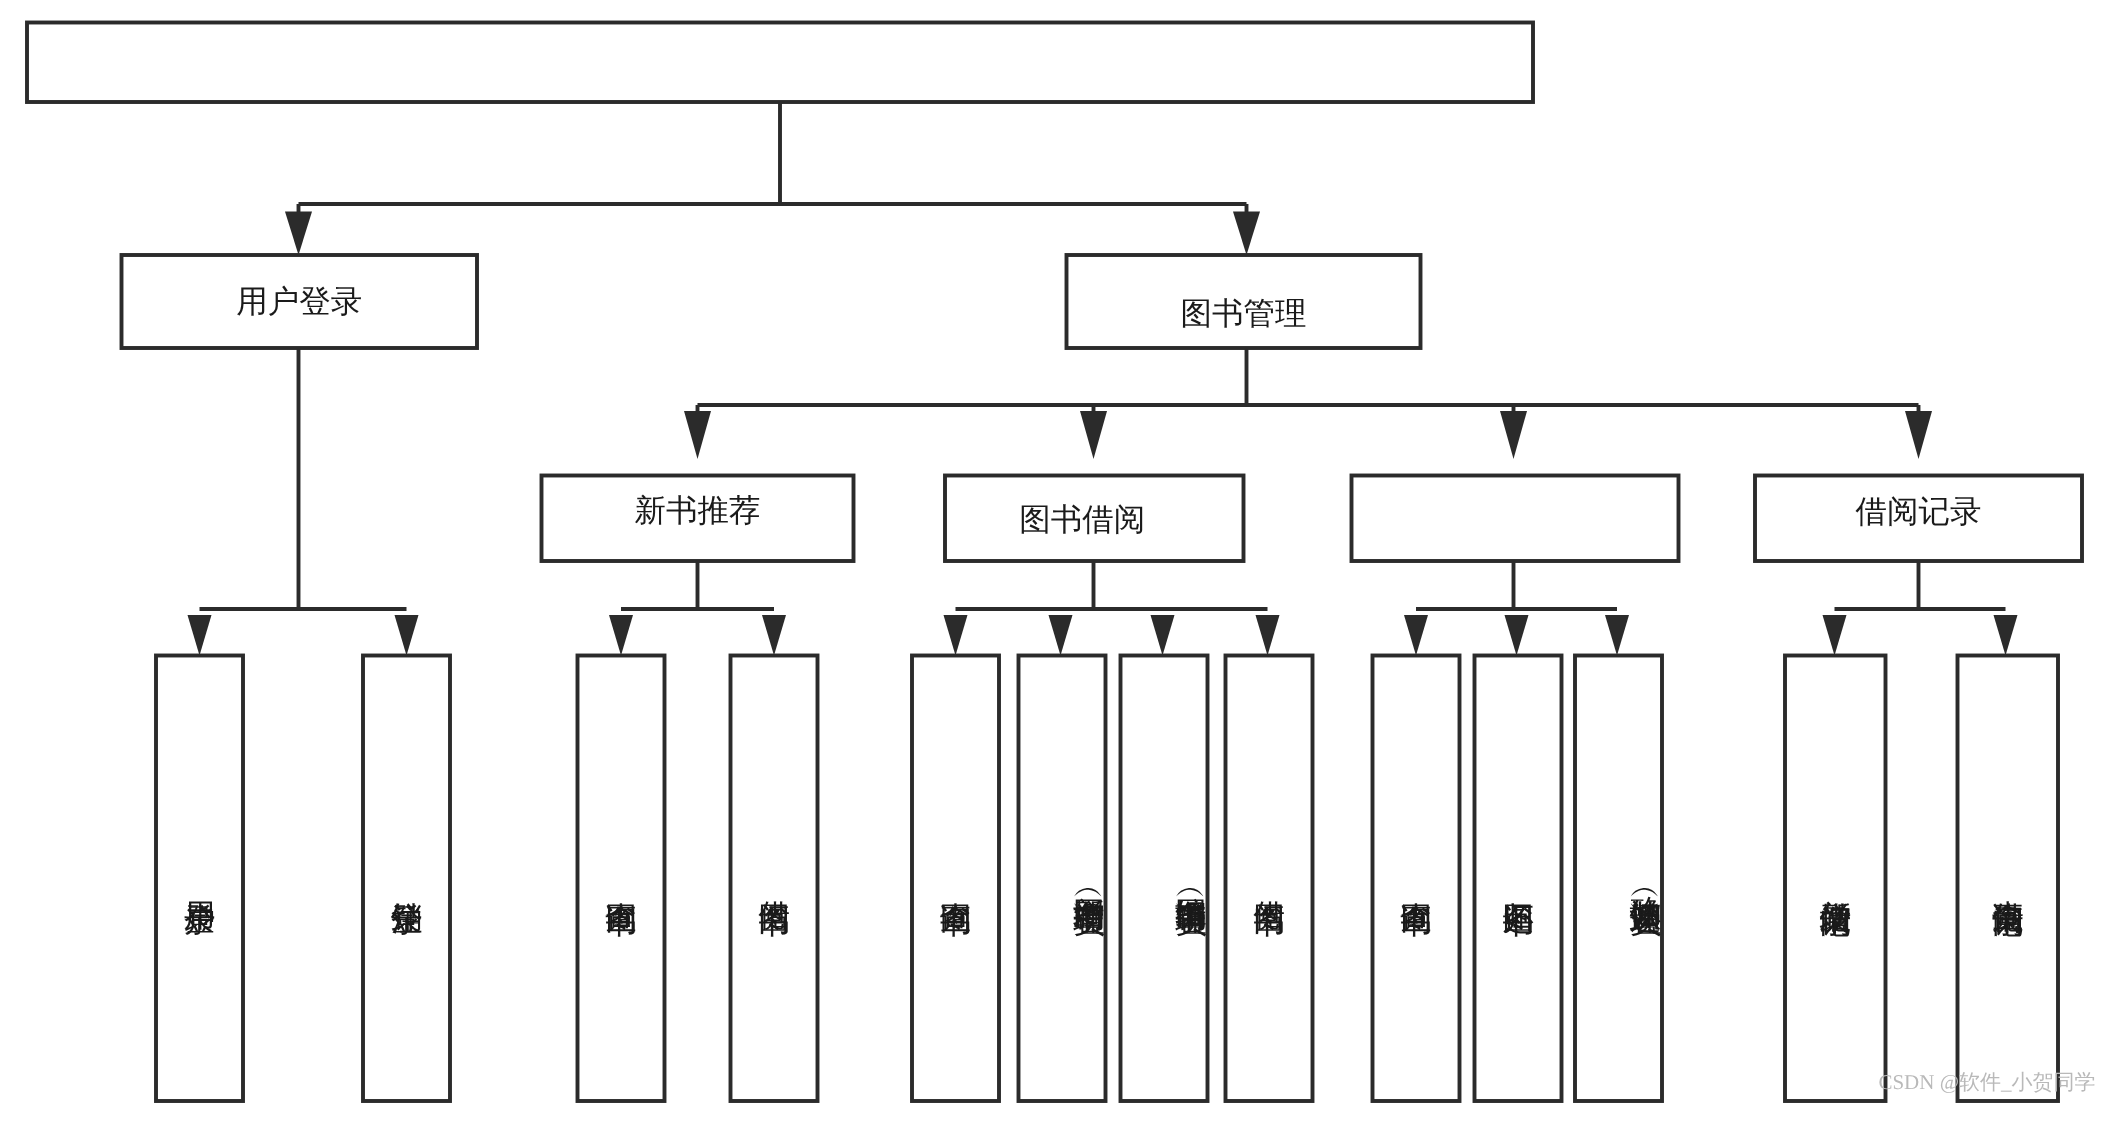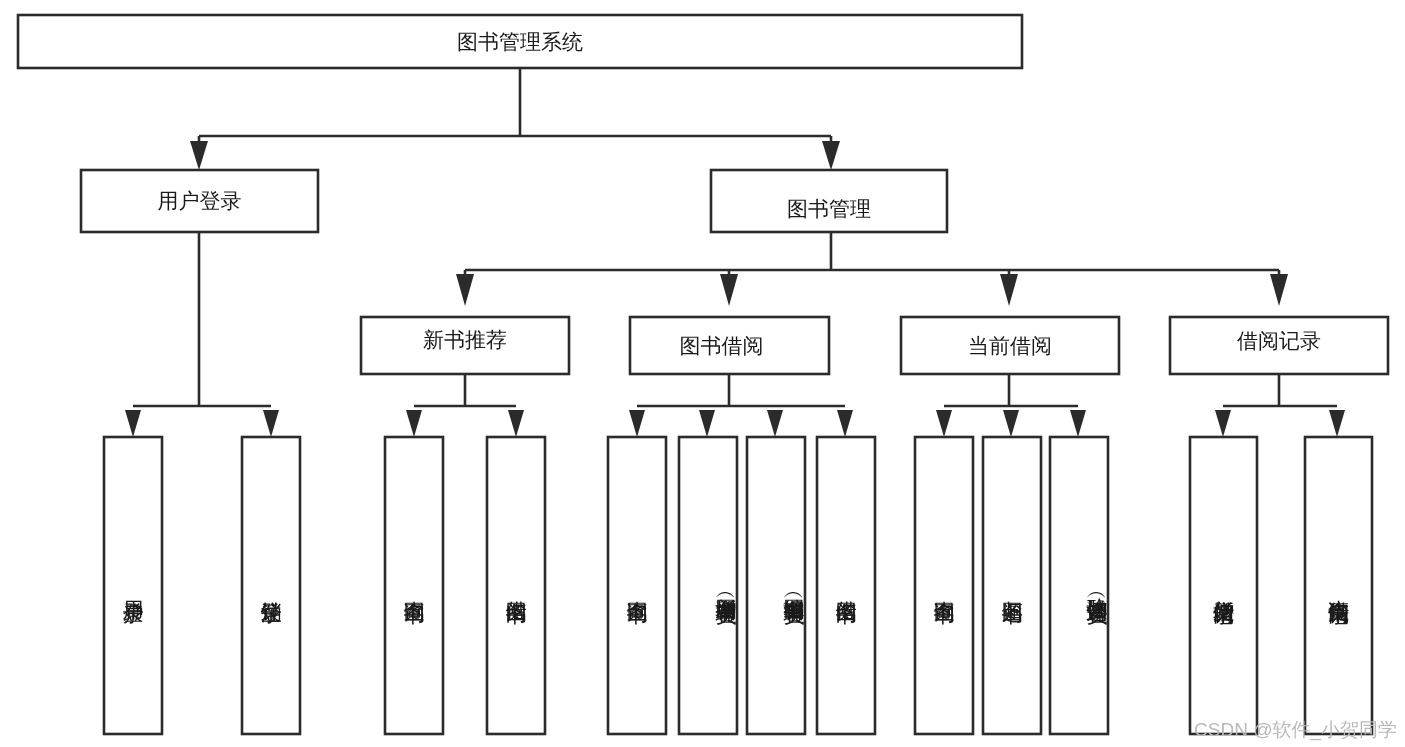--- a/index.html
+++ b/index.html
@@ -63,23 +63,23 @@
     color: #1a1a1a;
     display: flex;
     align-items: center;
     justify-content: center;
     white-space: nowrap;
     pointer-events: none;
   }
   #watermark {
     position: absolute;
     right: 8px;
-    bottom: 4px;
-    font-family: Liberation Sans, sans-serif;
-    font-size: 19px;
+    bottom: 16px;
+    font-family: Liberation Serif, serif;
+    font-size: 14px;
     color: #b9b9b9;
     white-space: nowrap;
     user-select: none;
   }
 </style>
 </head>
 <body>
 
 <div id="diagram-root">
 
@@ -170,28 +170,26 @@
     <rect class="node-box" x="817" y="437" width="58" height="297"></rect>
 
     <rect class="node-box" x="915" y="437" width="58" height="297"></rect>
     <rect class="node-box" x="983" y="437" width="58" height="297"></rect>
     <rect class="node-box" x="1050" y="437" width="58" height="297"></rect>
 
     <rect class="node-box" x="1190" y="437" width="67" height="297"></rect>
     <rect class="node-box" x="1305" y="437" width="67" height="297"></rect>
   </svg>
 
-  <div class="hlabel" style="left:18px; top:15px; width:1004px; height:53px;">图书管理系统</div>
 
   <div class="hlabel" style="left:81px; top:170px; width:237px; height:62px;">用户登录</div>
   <div class="hlabel" style="left:711px; top:170px; width:236px; height:78px;">图书管理</div>
 
   <div class="hlabel" style="left:361px; top:317px; width:208px; height:46px;">新书推荐</div>
   <div class="hlabel" style="left:630px; top:317px; width:183px; height:57px;">图书借阅</div>
-  <div class="hlabel" style="left:901px; top:317px; width:218px; height:57px;">当前借阅</div>
   <div class="hlabel" style="left:1170px; top:317px; width:218px; height:47px;">借阅记录</div>
 
   <div class="vlabel" style="left:104px; top:437px; width:58px; height:297px; display:flex; align-items:center; justify-content:center;">用户登录</div>
   <div class="vlabel" style="left:242px; top:437px; width:58px; height:297px; display:flex; align-items:center; justify-content:center;">注销登录</div>
 
   <div class="vlabel" style="left:385px; top:437px; width:58px; height:297px; display:flex; align-items:center; justify-content:center;">查询图书</div>
   <div class="vlabel" style="left:487px; top:437px; width:58px; height:297px; display:flex; align-items:center; justify-content:center;">借阅图书</div>
 
   <div class="vlabel" style="left:608px; top:437px; width:58px; height:297px; display:flex; align-items:center; justify-content:center;">查询图书</div>
   <div class="vlabel" style="left:679px; top:437px; width:58px; height:297px; display:flex; align-items:flex-start; justify-content:center;">新增图书（管理员）</div>

